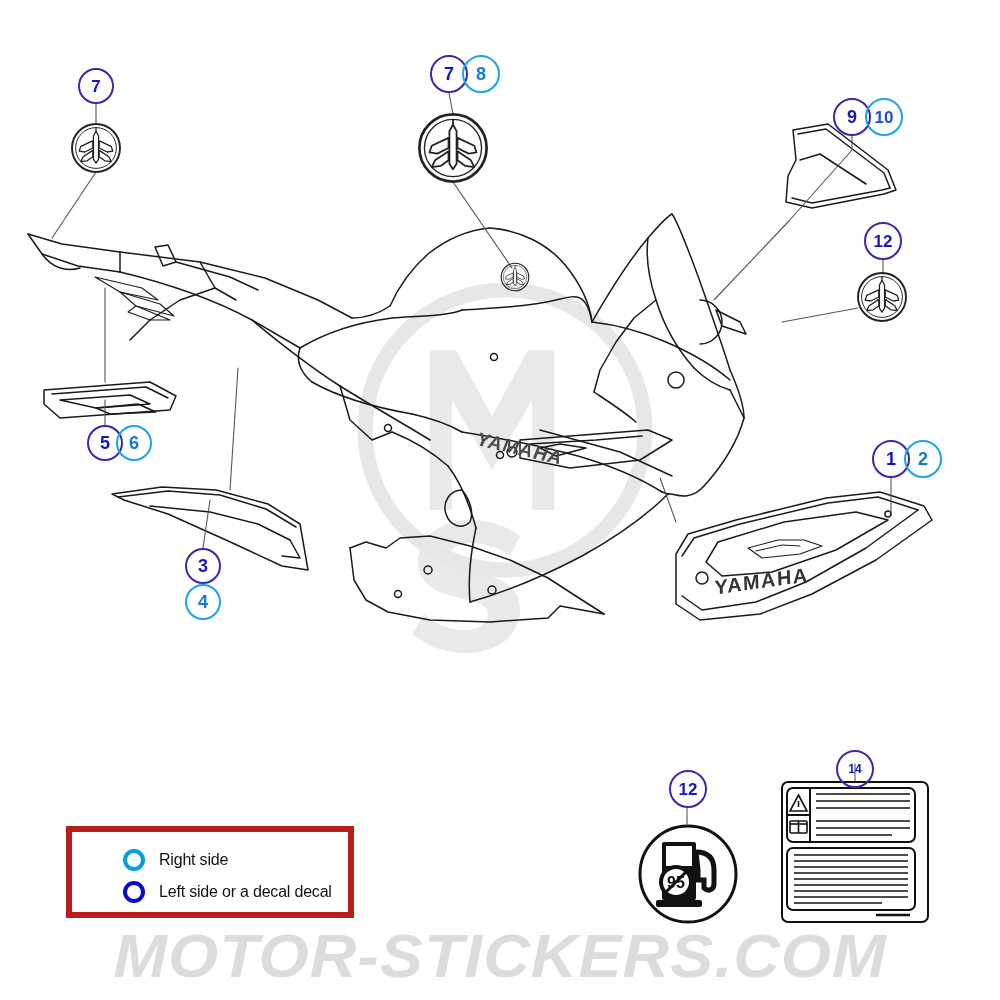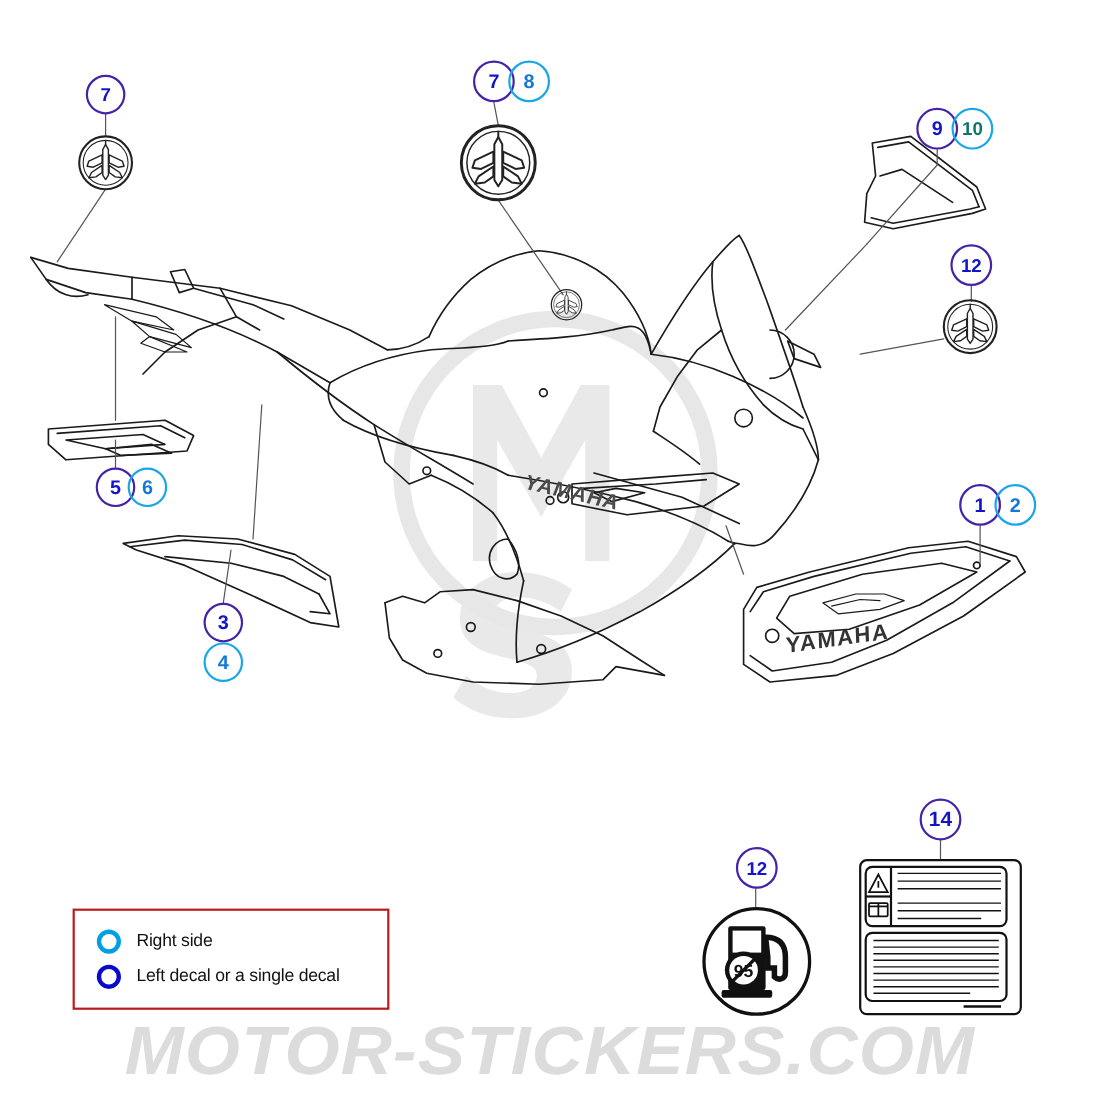--- a/index.html
+++ b/index.html
@@ -19,27 +19,27 @@
     border-radius:50%;
     display:flex;align-items:center;justify-content:center;
     font-family:"Liberation Sans", sans-serif;
     font-weight:bold;
     background:rgba(255,255,255,0.0);
     box-sizing:border-box;
     user-select:none;
   }
   .callout.dark{ border:2px solid #4423a8; color:#1414c8; }
   .callout.light{ border:2px solid #18a6e8; color:#1479d6; }
-  .callout.light.darktext{ color:#0f766e; }
+  .callout.light.darktext{ color:#1d4ed8; }
   .callout .num{ line-height:1; display:block; }
 
   
   #legend{
     position:absolute;left:66px;top:826px;width:288px;height:92px;
-    border:2px solid #b91c1c;background:#fff;box-sizing:border-box;
+    border:6px solid #b91c1c;background:#fff;box-sizing:border-box;padding-left:31px;
   }
   .legend-row{
     display:flex;align-items:center;
     height:32px;margin-left:20px;
   }
   .legend-row:first-child{margin-top:12px;}
   .ring{
     width:22px;height:22px;border-radius:50%;
     box-sizing:border-box;flex:0 0 auto;margin-right:14px;
   }
@@ -342,30 +342,30 @@
     <span class="num">3</span>
   </div>
   <div class="callout light" style="left:185px;top:584px;width:36px;height:36px;font-size:18px;">
     <span class="num">4</span>
   </div>
 
   <div class="callout dark" style="left:669px;top:770px;width:38px;height:38px;font-size:17px;">
     <span class="num">12</span>
   </div>
 
-  <div class="callout dark" style="left:836px;top:726px;width:38px;height:38px;font-size:19px;">
+  <div class="callout dark" style="left:836px;top:750px;width:38px;height:38px;font-size:12px;">
     <span class="num">14</span>
   </div>
 
   <div id="legend">
     <div class="legend-row">
       <span class="ring light"></span>
       <span class="legend-label">Right side</span>
     </div>
     <div class="legend-row">
       <span class="ring dark"></span>
-      <span class="legend-label">Left decal or a single decal</span>
+      <span class="legend-label">Left side or a decal decal</span>
     </div>
   </div>
 
   <div id="watermark">MOTOR-STICKERS.COM</div>
 
 </div>
 
 </body></html>

